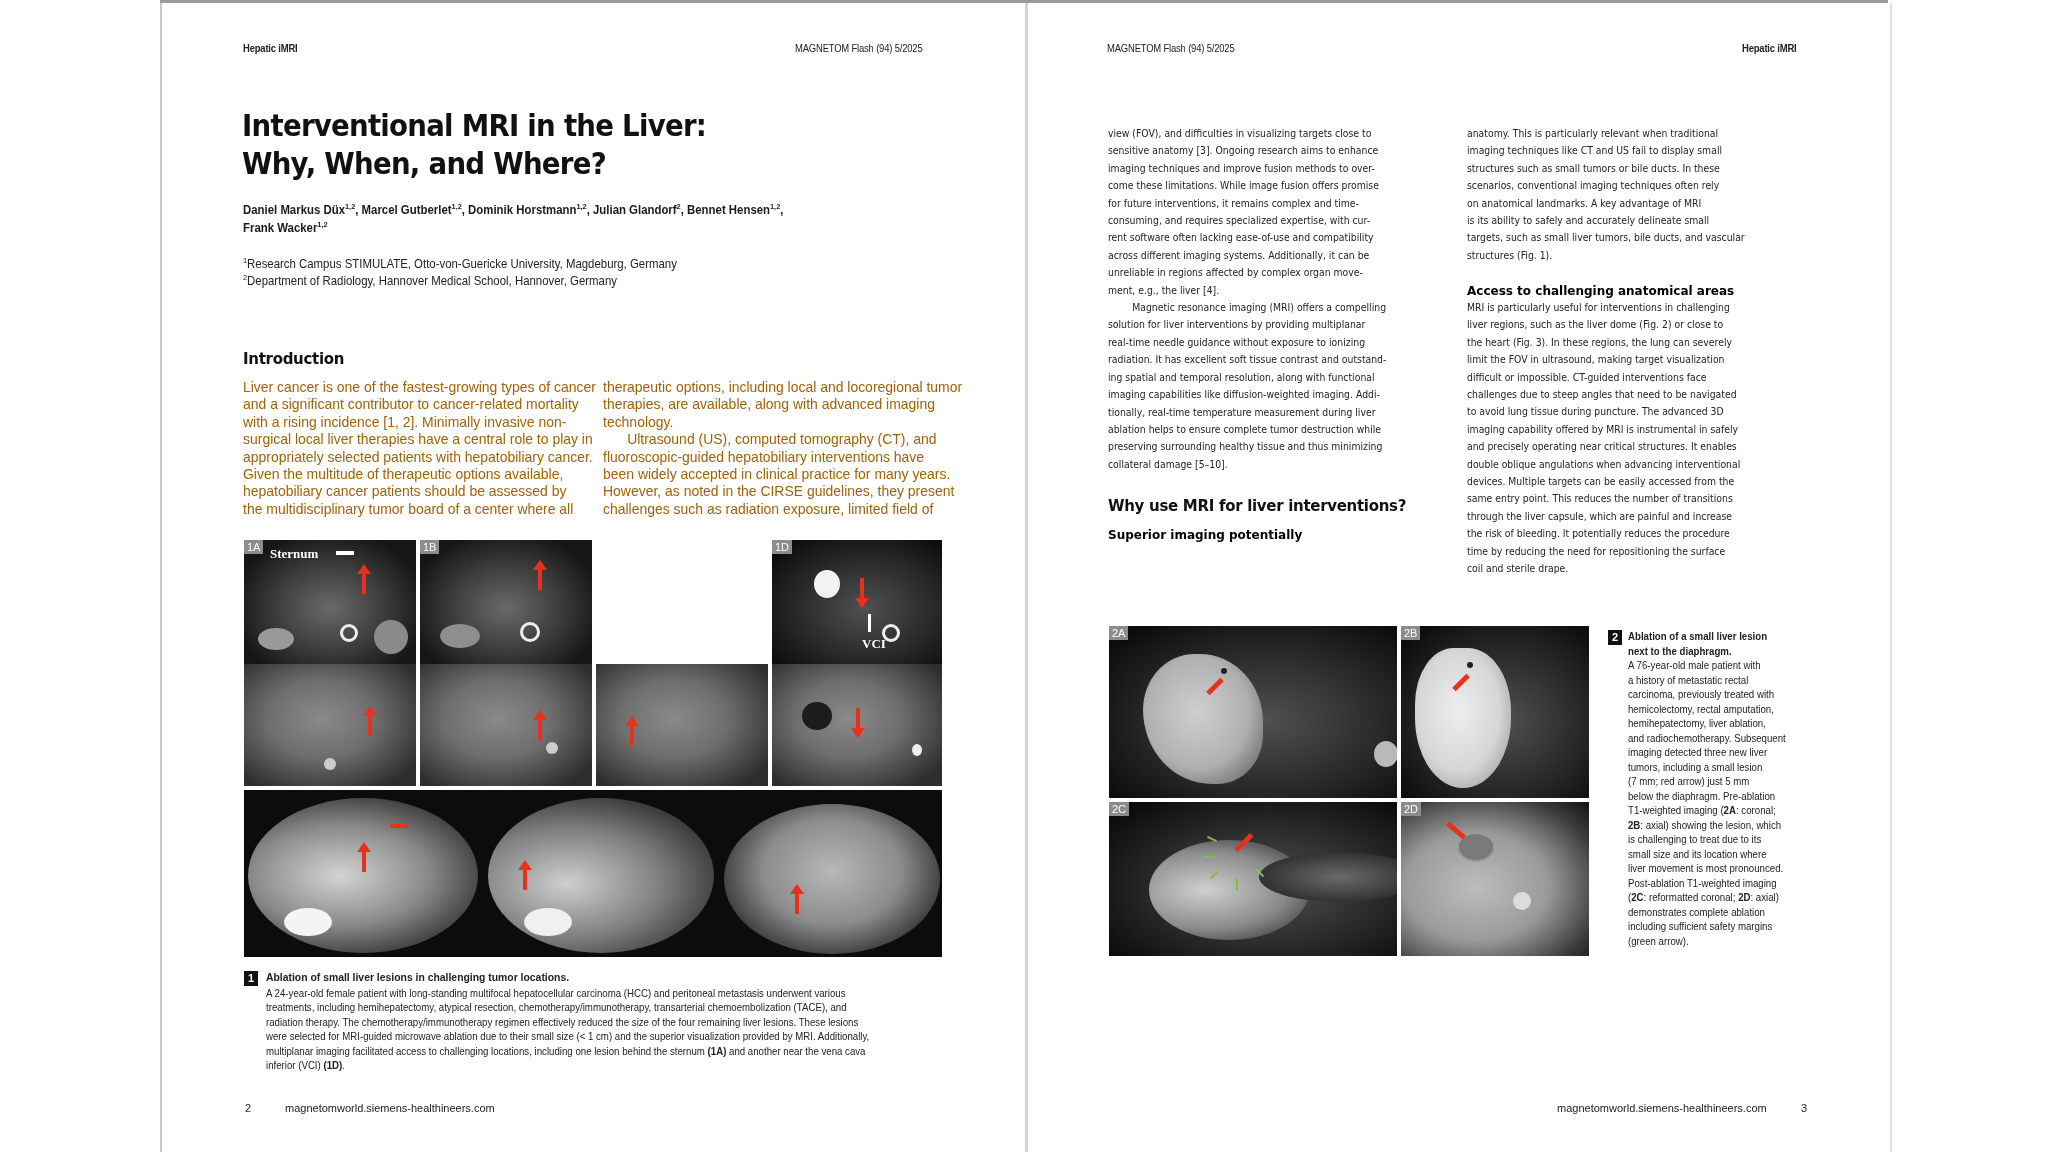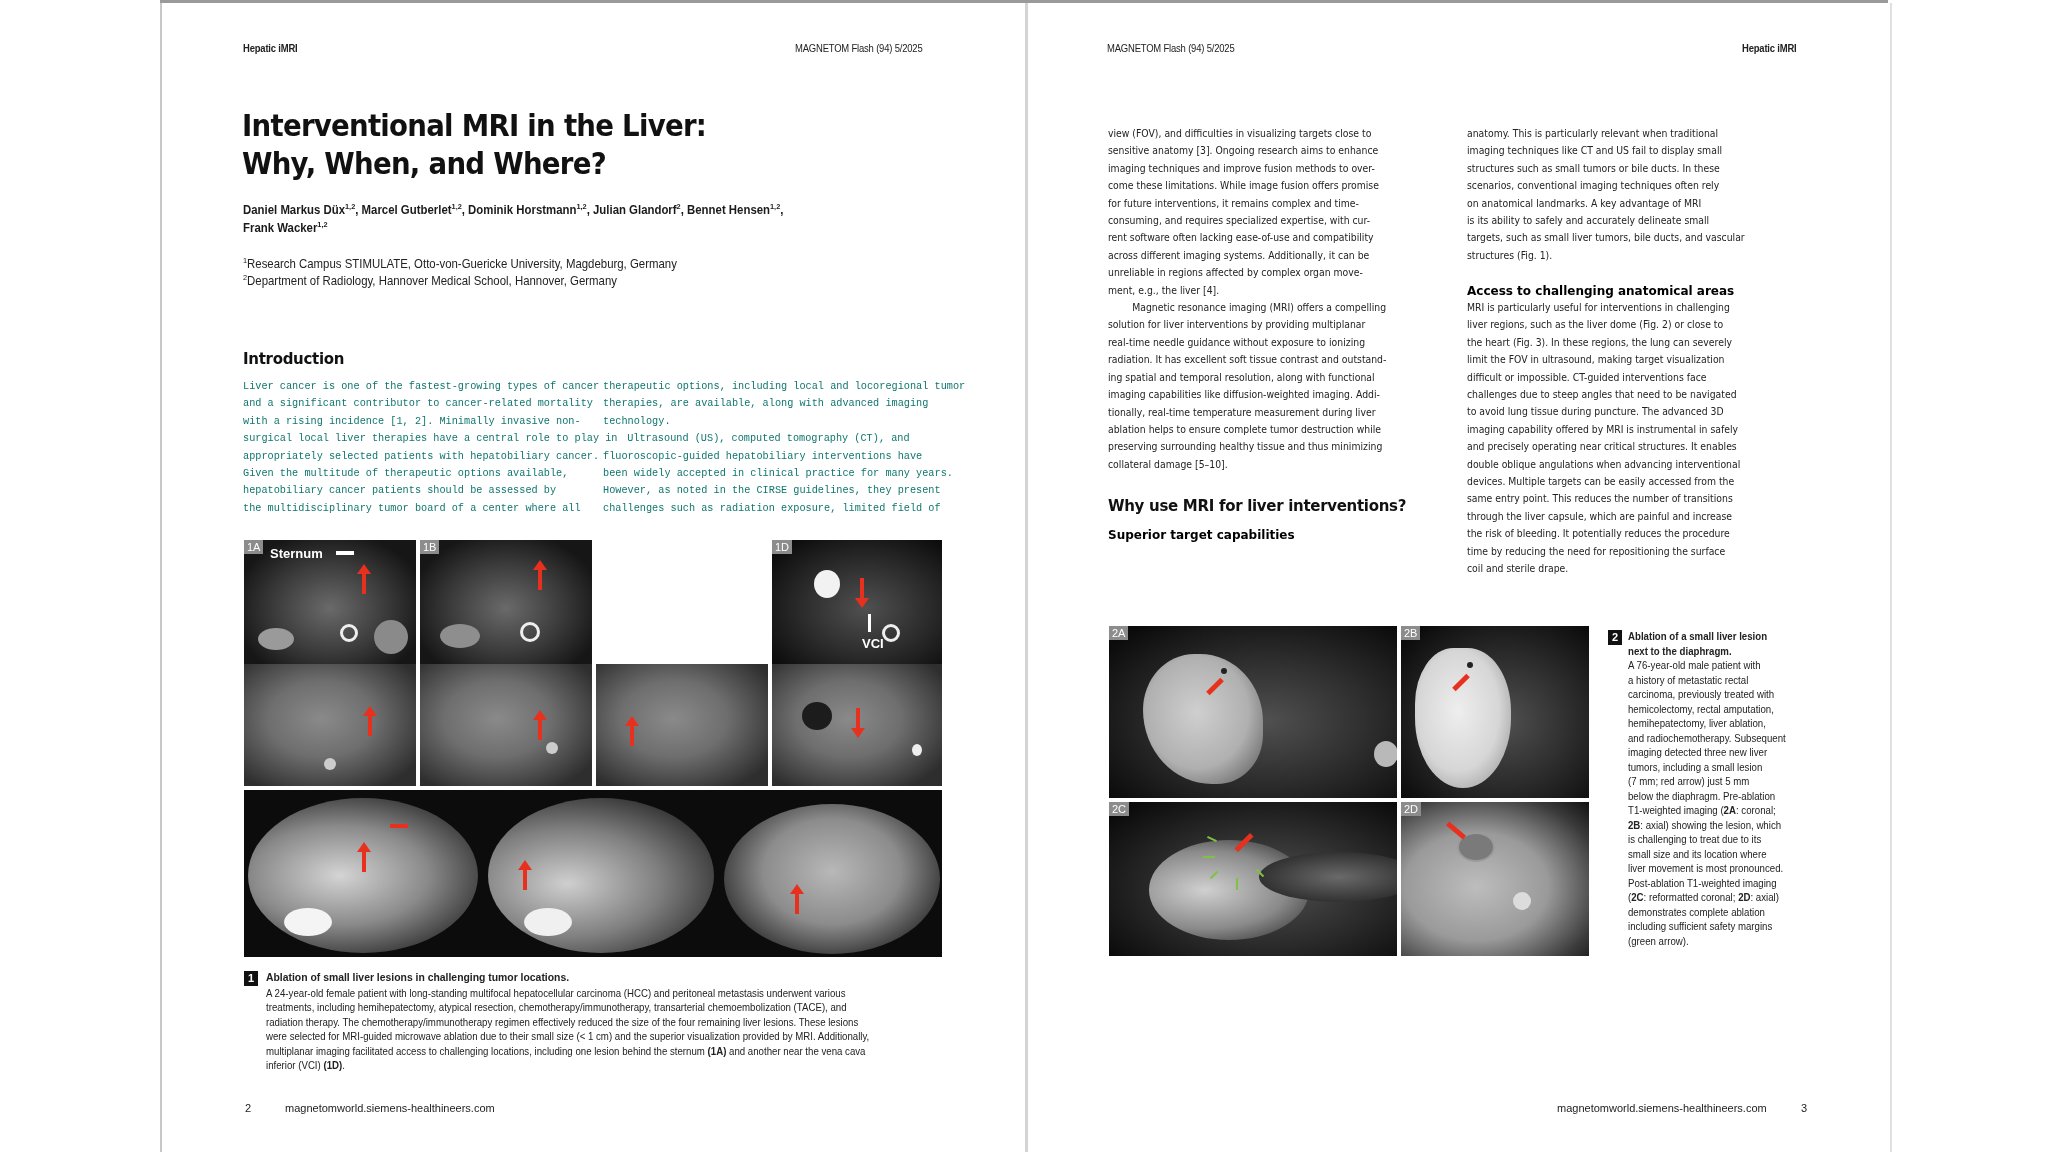--- a/index.html
+++ b/index.html
@@ -10,36 +10,36 @@
   .page-right { left:1025px; width:862px; border-left:3px solid #d4d4d4; border-right:2px solid #e0e0e0; }
   .abs { position:absolute; }
   .runhead { font-size:10.5px; font-weight:normal; color:#222; letter-spacing:-0.2px; transform:scaleX(0.9); transform-origin:left top; }
   .runhead.bold { font-weight:bold; }
   .title { font-family:"DejaVu Sans", sans-serif; font-weight:bold; font-size:30px; line-height:38px; color:#111; letter-spacing:-0.8px; transform:scaleX(0.92); transform-origin:left top; }
   .authors { font-size:12.4px; font-weight:bold; line-height:18px; color:#1a1a1a; transform:scaleX(0.92); transform-origin:left top; white-space:nowrap; }
   .affil { font-size:12.4px; line-height:17px; color:#222; transform:scaleX(0.92); transform-origin:left top; white-space:nowrap; }
   sup { font-size:8px; vertical-align:5px; line-height:0; }
   .h2 { font-family:"DejaVu Sans", sans-serif; font-weight:bold; font-size:15px; color:#111; letter-spacing:-0.3px; }
   .h3 { font-family:"DejaVu Sans", sans-serif; font-weight:bold; font-size:12px; color:#000000; }
-  .body { font-size:11px; line-height:17.4px; color:#0f766e;font-family:Liberation Mono, monospace; }
+  .body { font-size:15px; line-height:17.4px; color:#a16207; }
   .body .line { white-space:nowrap; display:block; transform:scaleX(0.93); transform-origin:left top; }
   .body .indent { padding-left:26px; }
   .rbody { font-family:"DejaVu Sans", sans-serif; font-size:10px; line-height:17.4px; color:#222; }
   .rbody .line { white-space:nowrap; display:block; transform:scaleX(0.93); transform-origin:left top; }
   .rbody .indent { padding-left:26px; }
   .fig { position:absolute; background:#111; overflow:hidden; }
   .panel { position:absolute; overflow:hidden; background:radial-gradient(ellipse at 50% 55%, #6a6a6a 0%, #3c3c3c 45%, #161616 80%); }
   .panel.t1 { background:radial-gradient(ellipse at 45% 45%, #8a8a8a 0%, #6e6e6e 40%, #2e2e2e 85%); }
   .panel.dark { background:radial-gradient(ellipse at 55% 55%, #505050 0%, #2a2a2a 50%, #0b0b0b 90%); }
   .plabel { position:absolute; left:0; top:0; background:#8c8c8c; color:#fff; font-size:11px; padding:1px 3px; font-family:"Liberation Sans", sans-serif; }
   .arrow-red { position:absolute; width:4px; height:22px; background:#e8301f; }
   .arrow-red::before { content:""; position:absolute; left:-5px; top:-8px; border-left:7px solid transparent; border-right:7px solid transparent; border-bottom:10px solid #e8301f; }
   .arrow-red.down::before { top:auto; bottom:-8px; border-bottom:none; border-top:10px solid #e8301f; }
   .organ { position:absolute; border-radius:50%; }
-  .ann-text { position:absolute; color:#fff; font-weight:bold; font-size:13px; font-family:Liberation Sans, sans-serif; }
+  .ann-text { position:absolute; color:#fff; font-weight:bold; font-size:13px; font-family:Liberation Serif, serif; }
   .figbadge { display:inline-block; background:#111; color:#fff; font-weight:bold; font-size:11px; width:14px; height:15px; text-align:center; line-height:15px; }
   .caption { font-size:10.4px; line-height:14.5px; color:#222; }
   .caption .line { white-space:nowrap; display:block; transform:scaleX(0.93); transform-origin:left top; }
   .caption b { font-weight:bold; }
   .footer { font-size:11px; color:#222; }
 </style>
 </head>
 <body>
 
 <div class="topbar"></div>
@@ -189,21 +189,21 @@
     <span class="line">real-time needle guidance without exposure to ionizing</span>
     <span class="line">radiation. It has excellent soft tissue contrast and outstand-</span>
     <span class="line">ing spatial and temporal resolution, along with functional</span>
     <span class="line">imaging capabilities like diffusion-weighted imaging. Addi-</span>
     <span class="line">tionally, real-time temperature measurement during liver</span>
     <span class="line">ablation helps to ensure complete tumor destruction while</span>
     <span class="line">preserving surrounding healthy tissue and thus minimizing</span>
     <span class="line">collateral damage [5–10].</span>
   </div>
   <div class="abs h2" style="left:80px;top:494px;">Why use MRI for liver interventions?</div>
-  <div class="abs h3" style="left:80px;top:525px;">Superior target capabilities</div>
+  <div class="abs h3" style="left:80px;top:525px;">Superior imaging potentially</div>
 
   <div class="abs rbody" style="left:439px;top:122px;width:345px;">
     <span class="line">anatomy. This is particularly relevant when traditional</span>
     <span class="line">imaging techniques like CT and US fail to display small</span>
     <span class="line">structures such as small tumors or bile ducts. In these</span>
     <span class="line">scenarios, conventional imaging techniques often rely</span>
     <span class="line">on anatomical landmarks. A key advantage of MRI</span>
     <span class="line">is its ability to safely and accurately delineate small</span>
     <span class="line">targets, such as small liver tumors, bile ducts, and vascular</span>
     <span class="line">structures (Fig. 1).</span>

